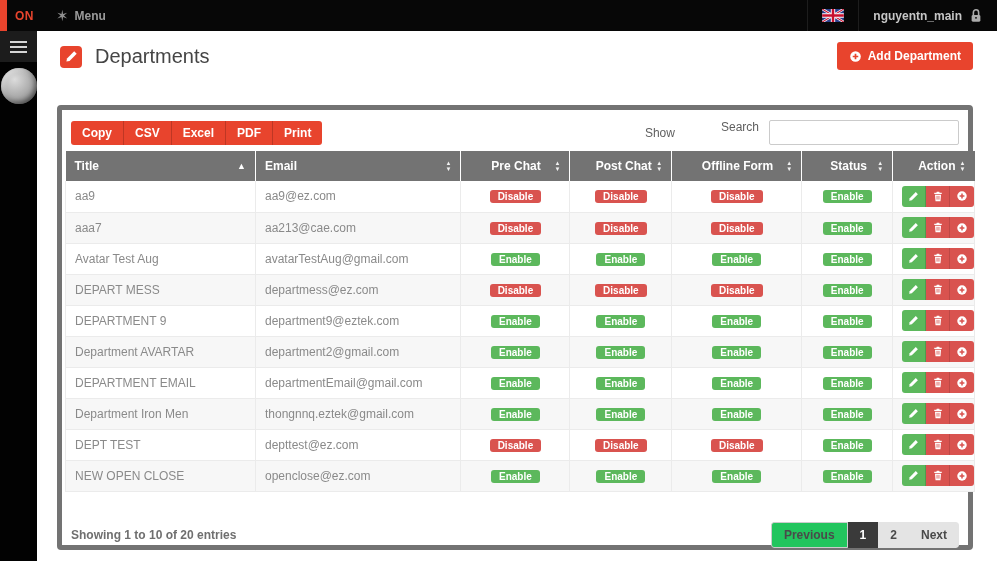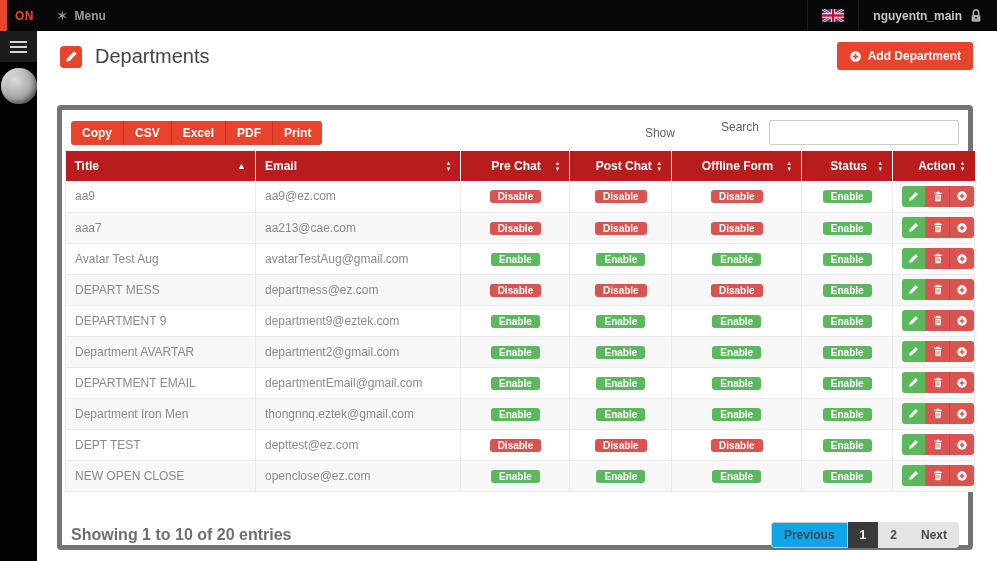--- a/index.html
+++ b/index.html
@@ -55,21 +55,21 @@
   .show-select { width:155px; height:25px; border:1px solid #cbcbcb; border-radius:2px; background:#fff;
                  display:flex; align-items:center; padding:0 8px; cursor:pointer; }
   .show-value { font-size:12px; font-weight:bold; color:#333; }
   .show-caret { margin-left:auto; font-size:9px; color:#333; }
   .search-group { display:flex; align-items:flex-start; gap:10px; margin-left:46px; }
   .search-input { width:190px; height:25px; border:1px solid #cbcbcb; border-radius:2px;
                   font-family:inherit; font-size:12px; padding:0 6px; color:#555; }
 
   
   table { width:910px; margin:6px auto 0; border-collapse:collapse; table-layout:fixed; }
-  th { background:#b91c1c; color:#fff; font-size:12px; font-weight:bold; height:30px;
+  th { background:#737373; color:#fff; font-size:12px; font-weight:bold; height:30px;
        padding:0 9px; border-left:1px solid rgba(255,255,255,.35); cursor:pointer; position:relative;margin-left:48px; }
   th:first-child { border-left:none; }
   .th-inner { display:flex; align-items:center; width:100%; }
   .th-left .th-label { text-align:left; }
   .th-center .th-inner { justify-content:flex-start; }
   .th-center .th-label { margin:0 auto; padding-left:14px; }
   .sort-asc { margin-left:auto; font-size:9px; line-height:1; }
   .sort-both { margin-left:auto; display:flex; flex-direction:column; line-height:1; opacity:.9; }
   .sort-both span { font-size:6px; height:6px; }
   td { font-size:12px; color:#8a8a8a; height:31px; padding:0 9px;
@@ -82,25 +82,25 @@
   .badge-green { background:#5cb85c; }
   .action-group { display:inline-flex; border-radius:3px; overflow:hidden; vertical-align:middle; }
   .act-btn { width:24px; height:21px; border:none; display:flex; align-items:center;
              justify-content:center; cursor:pointer; padding:0; }
   .act-edit { background:#5cb85c; border-right:1px solid rgba(0,0,0,.15); }
   .act-del  { background:#d9534f; border-right:1px solid rgba(0,0,0,.12); }
   .act-add  { background:#d9534f; }
 
   
   .card-footer { display:flex; align-items:center; margin:30px 6px 0; }
-  .showing-text { font-size:16px; font-weight:bold; color:#6f6f6f; }
+  .showing-text { font-size:12px; font-weight:bold; color:#6f6f6f; }
   .pagination { margin-left:auto; display:inline-flex; border-radius:3px; overflow:hidden; }
   .page-btn { font-family:inherit; font-size:12px; font-weight:bold; border:none; height:26px;
               padding:0 12px; cursor:pointer; color:#4a4a4a; background:#e4e4e4; }
-  .page-prev { background:#0ea5e9; border:1px solid #ccc; border-radius:3px 0 0 3px; }
+  .page-prev { background:#22c55e; border:1px solid #ccc; border-radius:3px 0 0 3px; }
   .page-active { background:#3a3a3a; color:#fff; }
   .page-next { border-radius:0 3px 3px 0; }
 
   .icon-svg { display:block; }
 </style>
 </head>
 <body>
 
 <div class="topbar">
   <div class="topbar-red-strip"></div>

